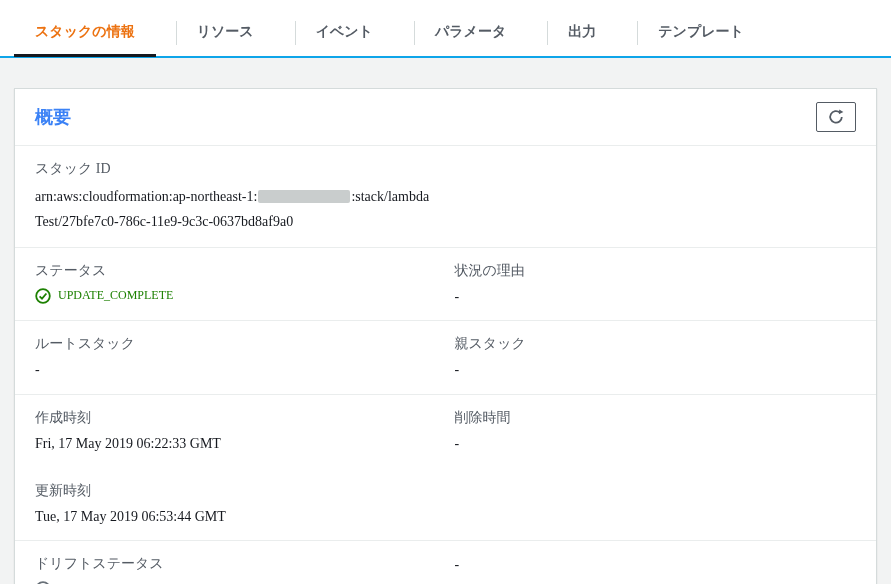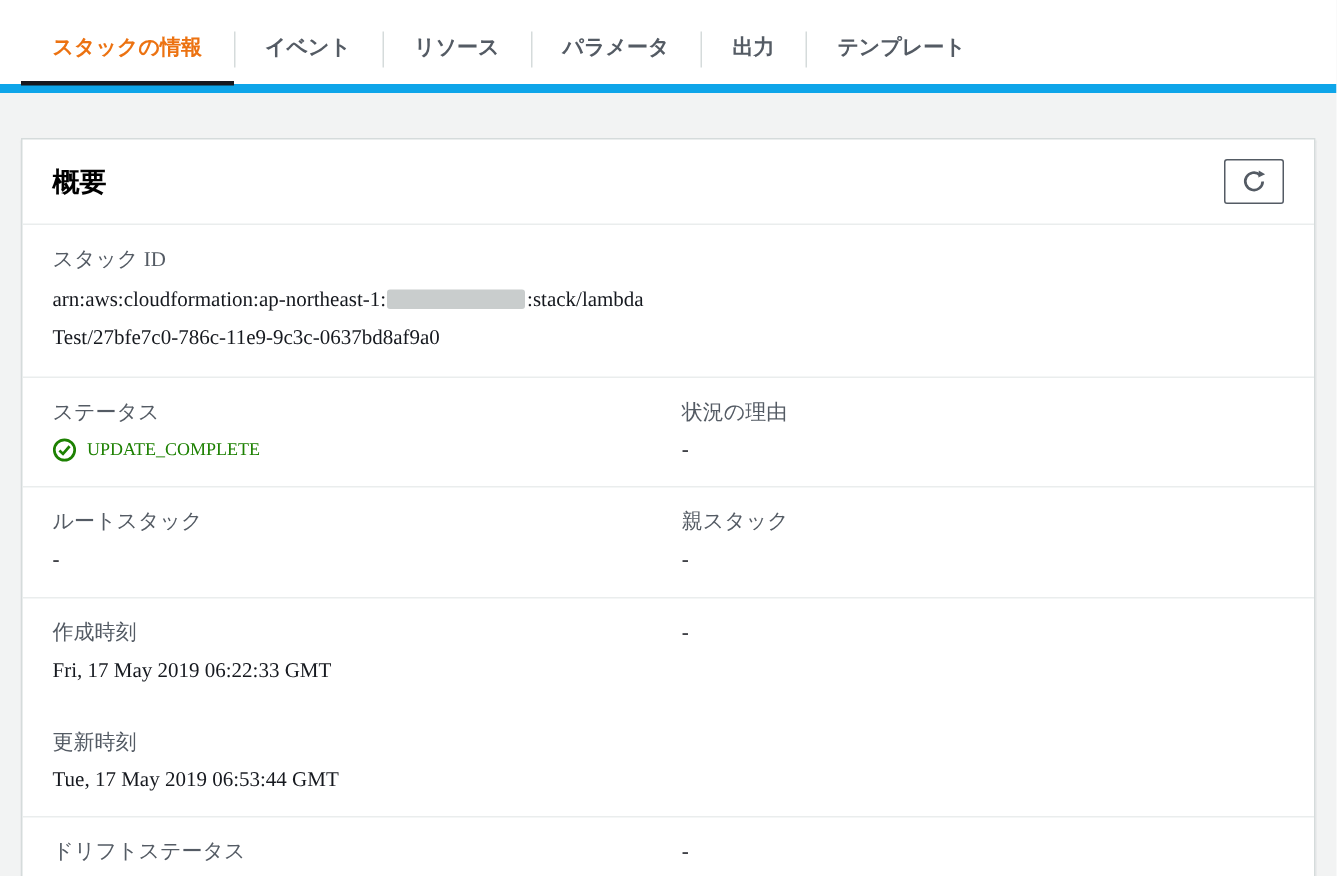--- a/index.html
+++ b/index.html
@@ -7,23 +7,24 @@
   body {
     background: #f2f3f3;
     font-family: "Liberation Sans", "DejaVu Sans", sans-serif;
     color: #16191f;
   }
 
   
   .tabs-section {
     background: #ffffff;
     padding: 10px 14px 0 14px;
-    border-bottom: 6px solid #0ea5e9;
+    border-bottom: 2px solid #0ea5e9;
     display: flex;
     align-items: stretch;
+    gap: 20px;
   }
   .tab {
     position: relative;
     padding: 13px 21px 15px 21px;
     font-size: 14px;
     font-weight: 700;
     color: #545b64;
     cursor: pointer;
     white-space: nowrap;
   }
@@ -57,21 +58,21 @@
   .panel-header {
     display: flex;
     justify-content: space-between;
     align-items: center;
     padding: 13px 20px;
     border-bottom: 1px solid #eaeded;
   }
   .panel-title {
     font-size: 18px;
     font-weight: 700;
-    color: #000000;
+    color: #3b82f6;
   }
   .refresh-button {
     width: 40px;
     height: 30px;
     background: #ffffff;
     border: 1px solid #545b64;
     border-radius: 2px;
     display: flex;
     align-items: center;
     justify-content: center;
@@ -120,22 +121,22 @@
   }
   .status-line.success { color: #1d8102; }
   .status-line.neutral { color: #16191f; }
   .icon16 { width: 16px; height: 16px; flex: 0 0 16px; display: block; }
 </style>
 </head>
 <body>
 
 <div class="tabs-section">
   <div class="tab active">スタックの情報</div>
+  <div class="tab">リソース</div>
   <div class="tab">イベント</div>
-  <div class="tab">リソース</div>
   <div class="tab">パラメータ</div>
   <div class="tab">出力</div>
   <div class="tab">テンプレート</div>
 </div>
 
 <div class="panel">
 
   <div class="panel-header">
     <div class="panel-title">概要</div>
     <button class="refresh-button">
@@ -190,20 +191,21 @@
       <div class="field">
         <div class="field-label">作成時刻</div>
         <div class="field-value">Fri, 17 May 2019 06:22:33 GMT</div>
       </div>
       <div class="field stacked">
         <div class="field-label">更新時刻</div>
         <div class="field-value">Tue, 17 May 2019 06:53:44 GMT</div>
       </div>
     </div>
     <div class="field">
+      <div class="field-label">削除時間</div>
       <div class="field-value">-</div>
     </div>
   </div>
 
   <div class="field-row">
     <div class="field">
       <div class="field-label">ドリフトステータス</div>
       <div class="field-value status-line neutral">
         <span class="icon16">
           <svg viewBox="0 0 16 16" width="16" height="16">

